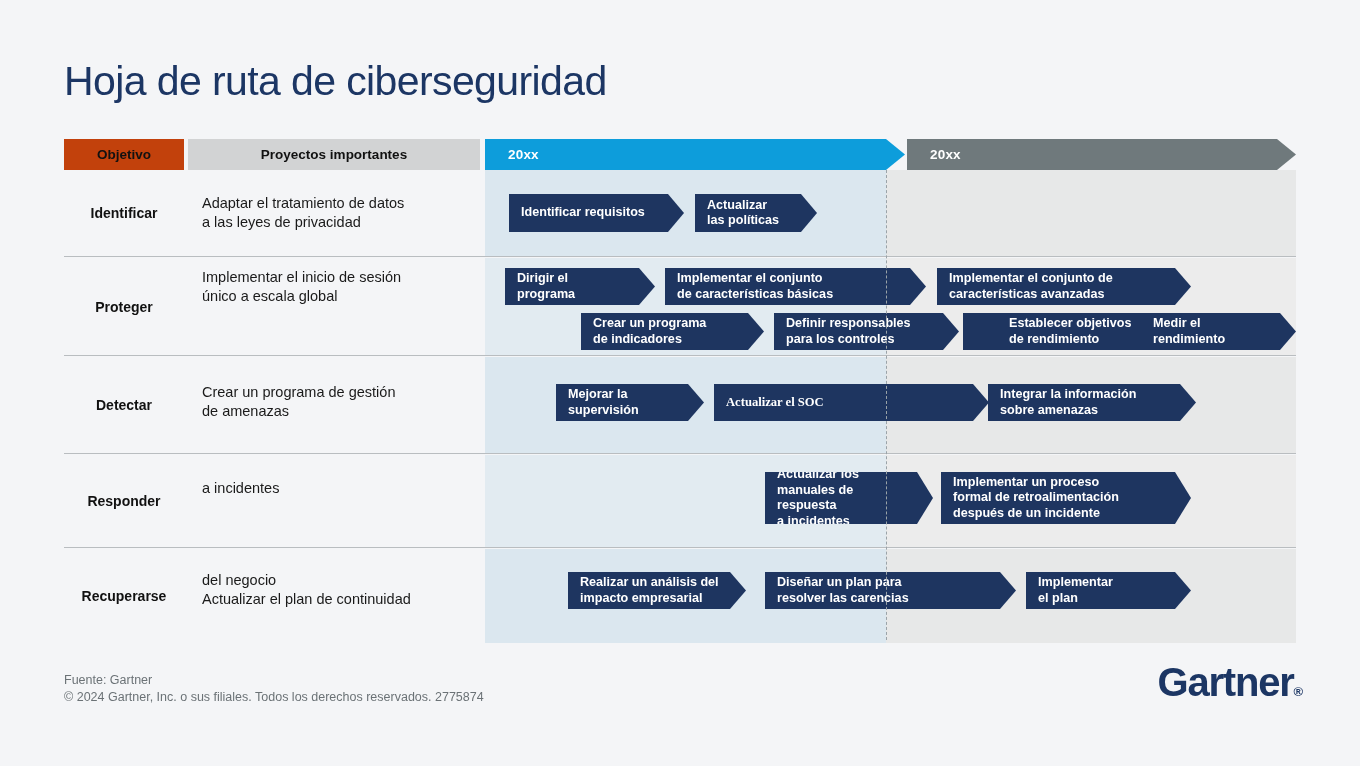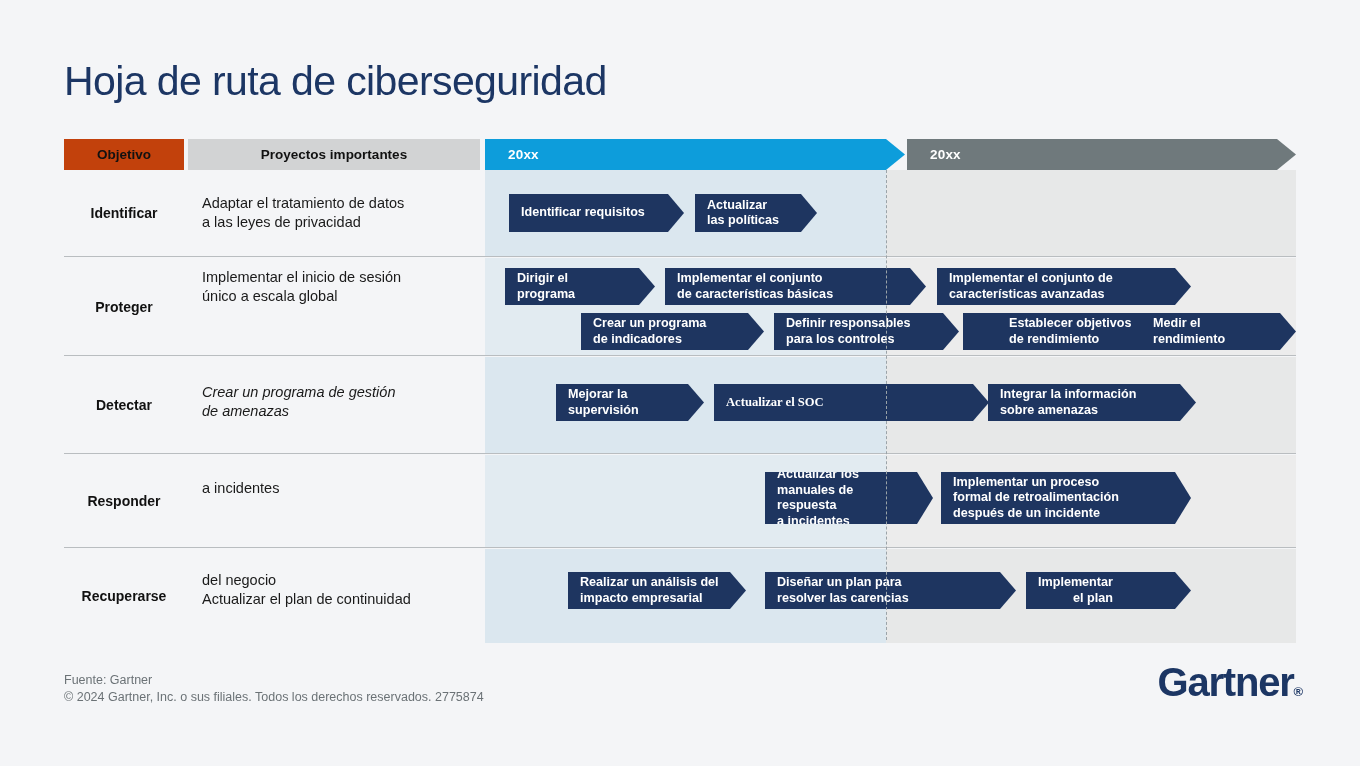--- a/index.html
+++ b/index.html
@@ -156,21 +156,21 @@
         <span>Establecer objetivos<br>de rendimiento</span>
       </div>
       <div class="ms" title="Medir el rendimiento" style="left: 1141px; top: 313px; width: 155px; height: 37px;">
         <span>Medir el<br>rendimiento</span>
       </div>
       <div class="band" style="top: 357px; height: 96px; width: 811px;">
         <div class="b1"></div>
         <div class="b2"></div>
       </div>
       <div class="rowlabel" style="top: 357px; height: 96px;">Detectar</div>
-      <div class="rowproj" style="top: 383px; font-style: italic;">
+      <div class="rowproj" style="top: 383px;">
         <div>Crear un programa de gestión</div>
         <div>de amenazas</div>
       </div>
       <div class="rowsep" style="top: 453px;"></div>
       <div class="ms" title="Mejorar la supervisión" style="left: 556px; top: 384px; width: 148px; height: 37px;">
         <span>Mejorar la<br>supervisión</span>
       </div>
       <div class="ms" title="Actualizar el SOC" style="left: 714px; top: 384px; width: 275px; height: 37px; font-family: Liberation Serif, serif;">
         <span>Actualizar el SOC</span>
       </div>
@@ -200,21 +200,21 @@
       <div class="rowproj" style="top: 571px;">
         <div>del negocio</div>
         <div>Actualizar el plan de continuidad</div>
       </div>
       <div class="ms" title="Realizar un análisis del impacto empresarial" style="left: 568px; top: 572px; width: 178px; height: 37px;">
         <span>Realizar un análisis del<br>impacto empresarial</span>
       </div>
       <div class="ms" title="Diseñar un plan para resolver las carencias" style="left: 765px; top: 572px; width: 251px; height: 37px;">
         <span>Diseñar un plan para<br>resolver las carencias</span>
       </div>
-      <div class="ms" title="Implementar el plan" style="left: 1026px; top: 572px; width: 165px; height: 37px; text-align: right;">
+      <div class="ms" title="Implementar el plan" style="left: 1026px; top: 572px; width: 165px; height: 37px;">
         <span>Implementar<br>el plan</span>
       </div>
     </div>
 
   <div class="divider"></div>
 
   <div class="fsrc">
     <div>Fuente: Gartner</div>
     <div>© 2024 Gartner, Inc. o sus filiales. Todos los derechos reservados. 2775874</div>
   </div>

